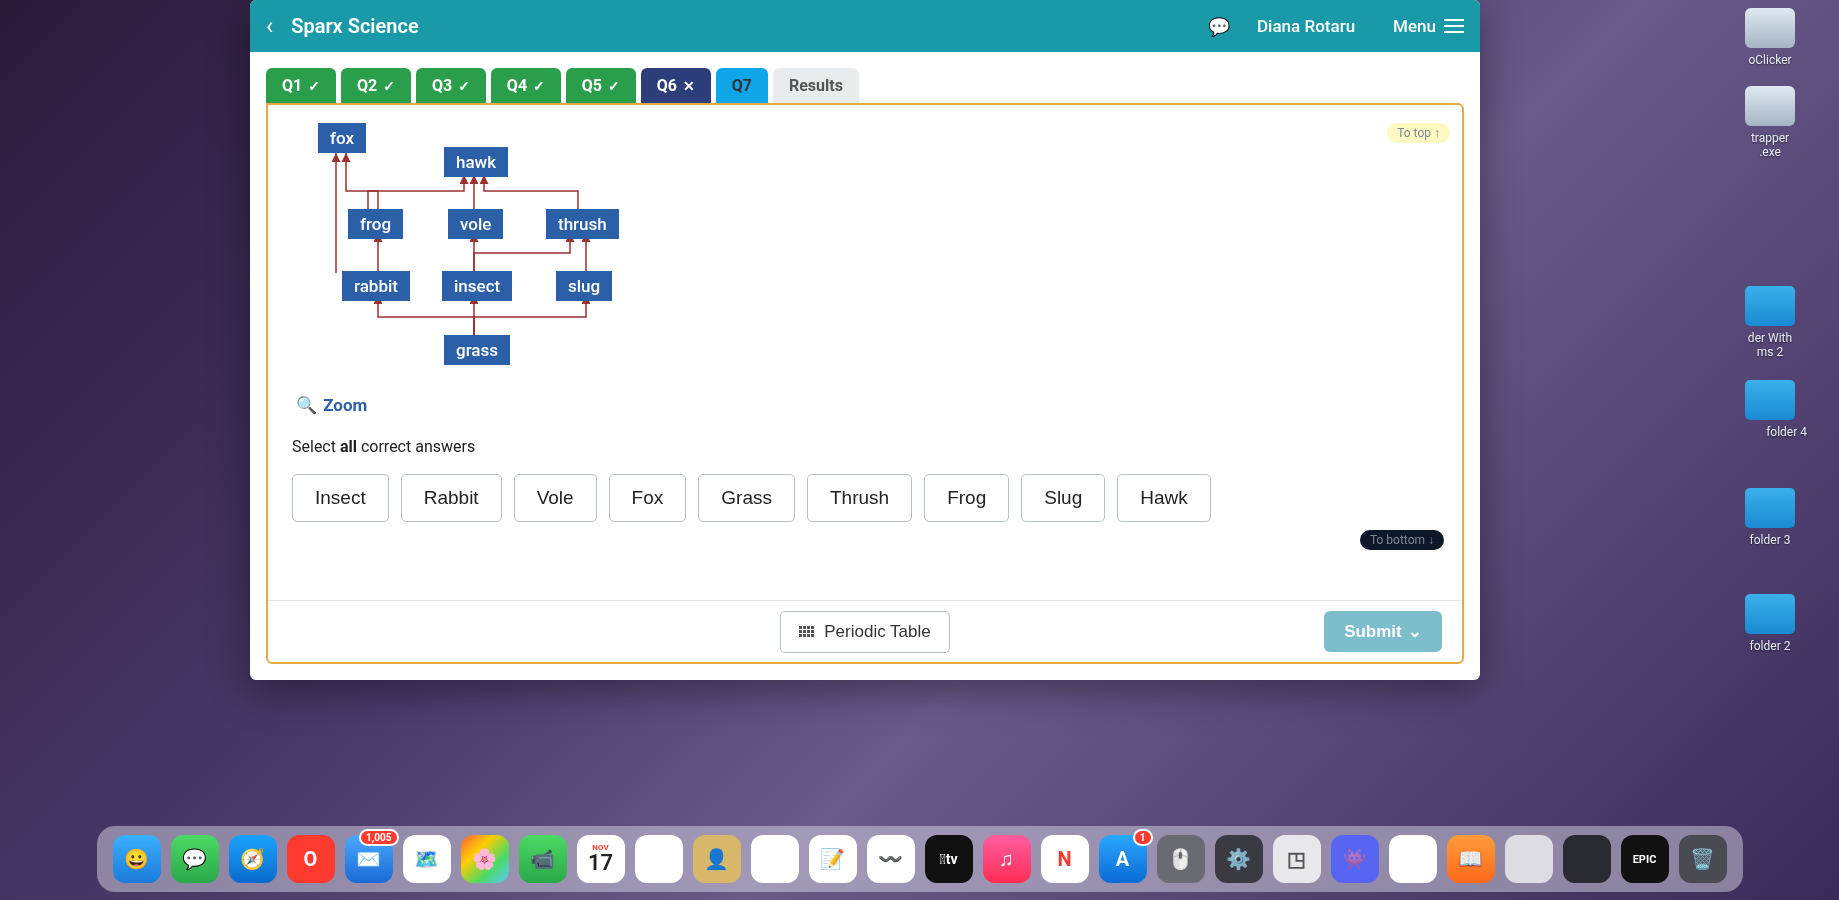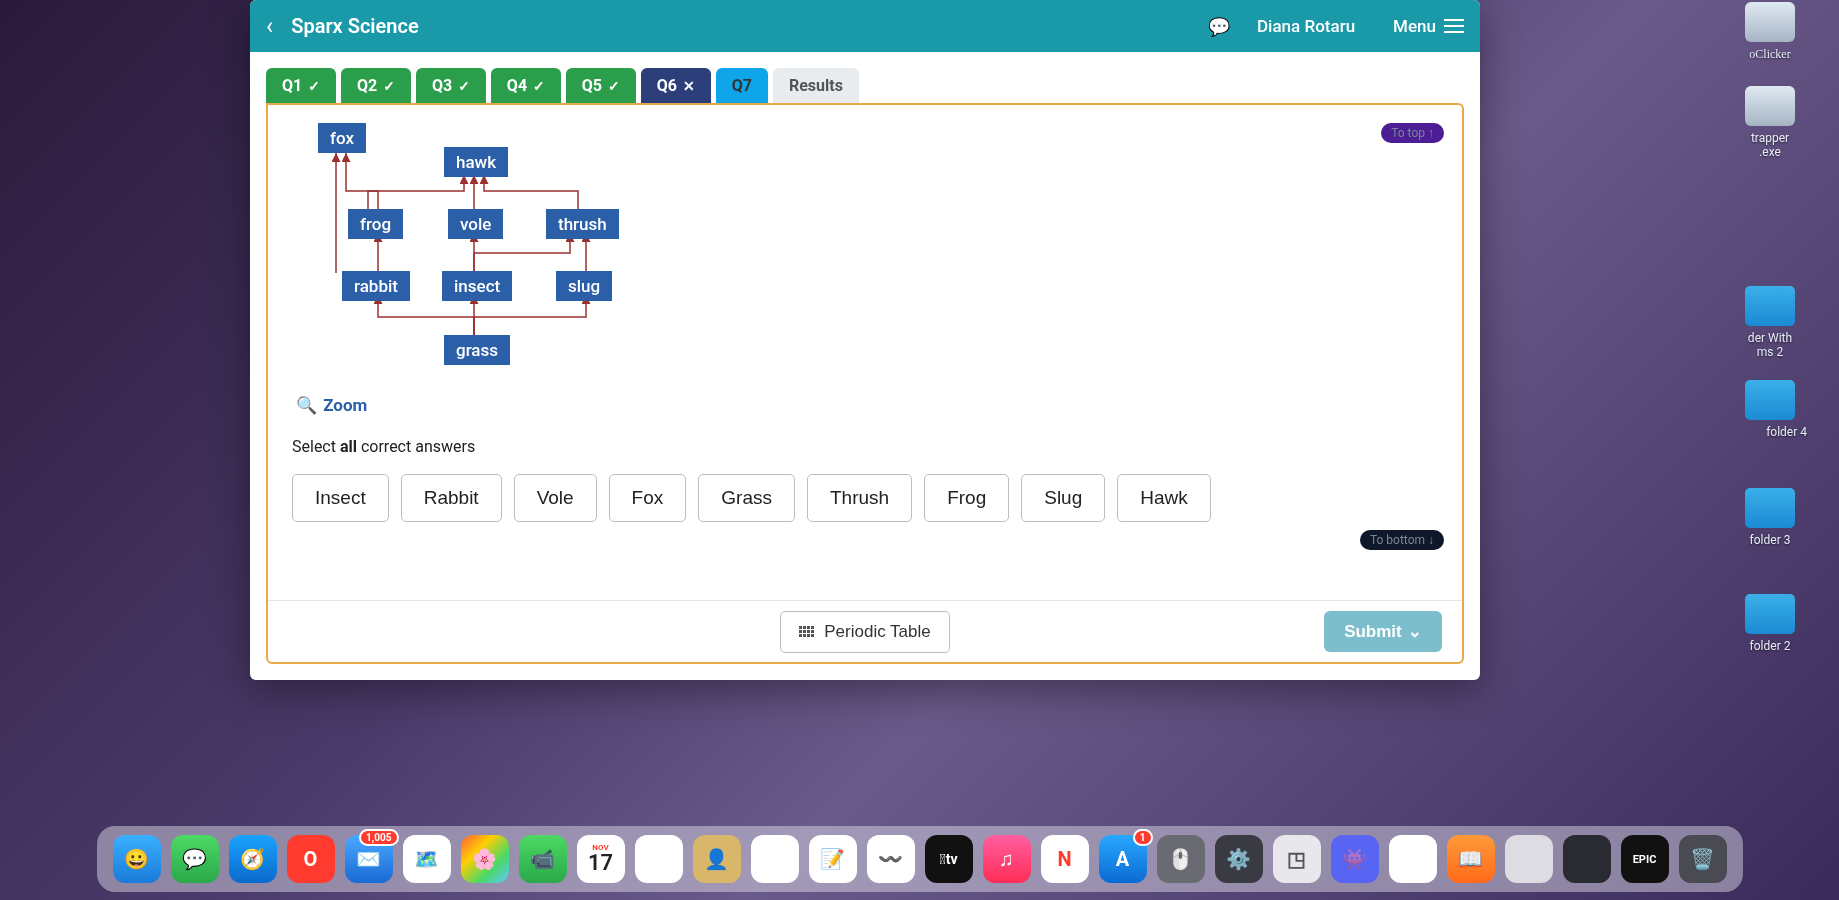--- a/index.html
+++ b/index.html
@@ -62,22 +62,22 @@
     border: 2px solid #e8a84a;
     border-radius: 0 6px 6px 6px;
     flex: 1;
     display: flex; flex-direction: column;
     position: relative;
     background: #fff;
     padding: 12px 20px 70px 20px;
     overflow: hidden;
   }
   .totop-pill {
-    position: absolute; top: 18px; right: 18px;
-    background: #4c1d95; color: #7a8896;
+    position: absolute; top: 18px; right: 12px;
+    background: #fef9c3; color: #7a8896;
     border-radius: 14px; font-size: 12px; padding: 3px 10px;
   }
   .tobottom-pill {
     position: absolute; bottom: 112px; right: 18px;
     background: #0f172a; color: #7a8896;
     border-radius: 14px; font-size: 12px; padding: 3px 10px;
   }
   .foodweb {
     position: relative;
     width: 360px; height: 260px;
@@ -130,21 +130,21 @@
     padding: 10px 20px; font-size: 17px; font-weight: 700; border-radius: 6px;
     display: flex; align-items: center; gap: 6px; cursor: pointer; border: none;
   }
   
   .desk-icon {
     position: absolute; right: 32px; width: 74px;
     text-align: center; color: #e8eef6; font-size: 12px;
     text-shadow: 0 1px 2px rgba(0,0,0,.6);
   }
   .desk-icon .box { width: 50px; height: 40px; margin: 0 auto 5px; border-radius: 6px; }
-  .desk-icon.clicker { top: 2px; font-family: Liberation Serif, serif; }
+  .desk-icon.clicker { top: 8px; }
   .desk-icon.wrapper { top: 86px; }
   .desk-icon.folder4 { top: 380px; text-align: right; }
   .desk-icon.folder3 { top: 488px; }
   .desk-icon.folder2 { top: 594px; }
   .desk-icon.withms { top: 286px; }
   .desk-icon .box.app { background: linear-gradient(180deg,#dfe9f2,#a6b4c4); }
   .desk-icon .box.folder { background: linear-gradient(180deg,#3ab0ea,#1a8ad2); border-radius: 5px; }
   
   .dock {
     position: absolute; left: 50%; transform: translateX(-50%);

